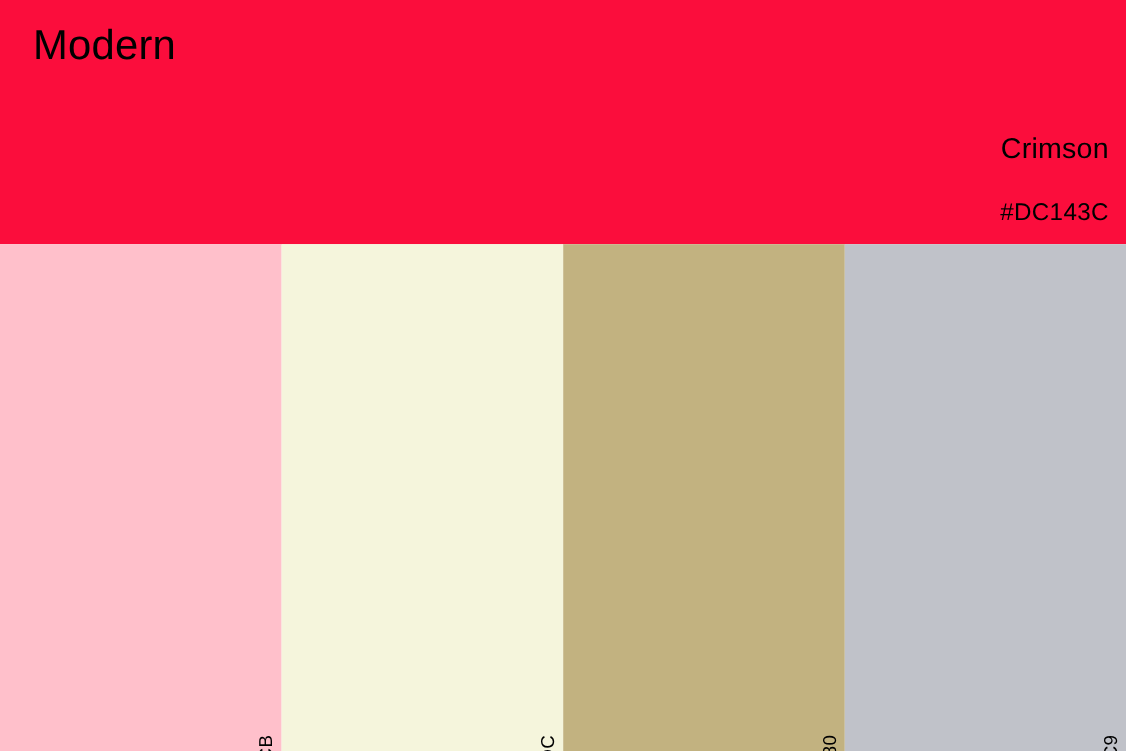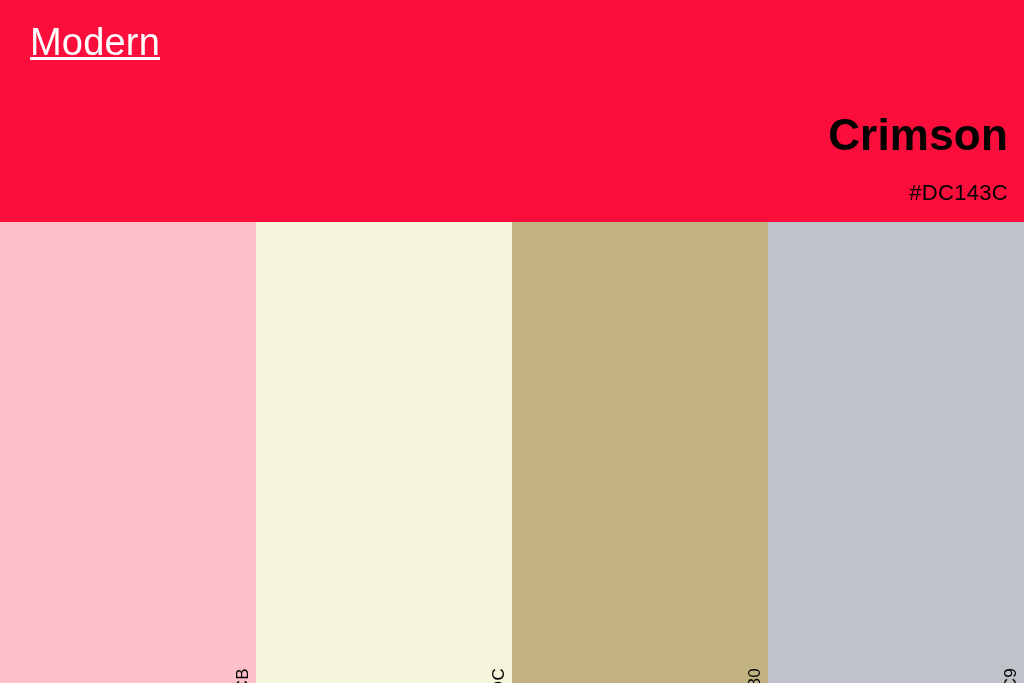--- a/index.html
+++ b/index.html
@@ -45,23 +45,23 @@
 
   .header-swatch-label {
     position: absolute;
     right: 16px;
     bottom: 16px;
     text-align: right;
     color: #000000;
   }
   .header-swatch-name {
     display: block;
-    font-size: 44px;
+    font-size: 26px;
     line-height: 36px;
-    font-weight: 700;
+    font-weight: 400;
     letter-spacing: 0.2px;
     white-space: nowrap;
   }
   .header-swatch-hex {
     display: block;
     font-size: 22px;
     line-height: 26px;
     font-weight: 400;
     letter-spacing: 0.3px;
     white-space: nowrap;
@@ -107,21 +107,21 @@
     font-weight: 400;
     letter-spacing: 0.3px;
   }
 </style>
 </head>
 <body>
 
 <div id="palette" style="background: rgb(255, 255, 255); width: 1024px; height: 683px;">
 
   <div class="header-band" style="background: rgb(251, 13, 60);">
-    <div class="palette-title" style="color: #ffffff; text-decoration: underline;">Modern</div>
+    <div class="palette-title" style="color: #000000;">Modern</div>
 
     <div class="header-swatch-label" style="color: rgb(0, 0, 0);">
       <span class="header-swatch-name">Crimson</span>
       <span class="header-swatch-hex">#DC143C</span>
     </div>
   </div>
 
   <div class="swatch-strip">
 
     <div class="swatch" style="background: rgb(255, 192, 203);">

